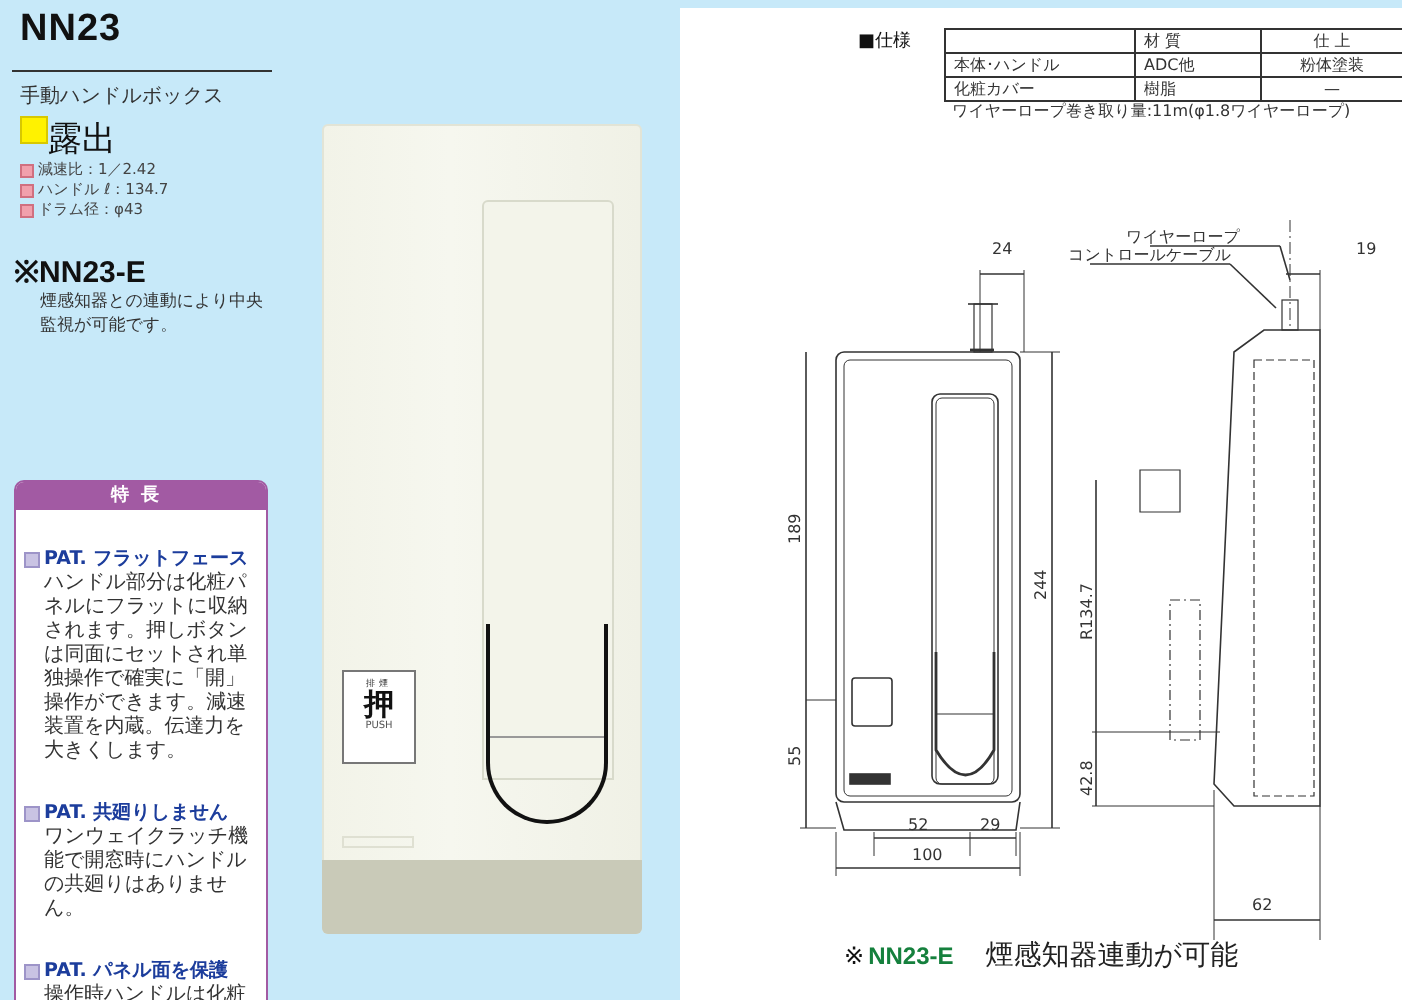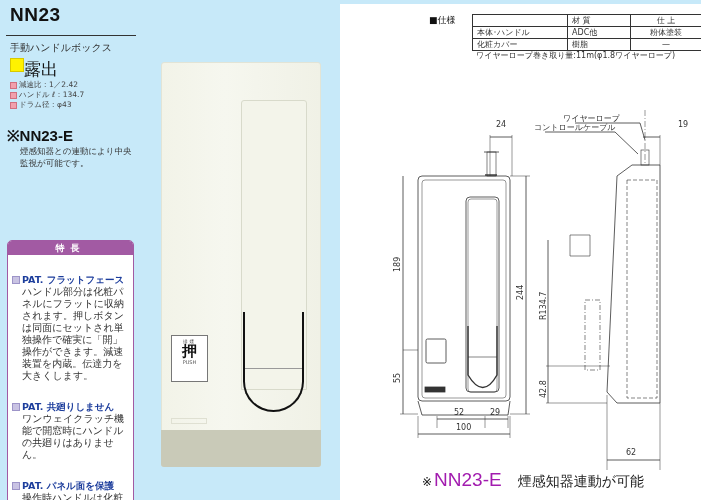--- a/index.html
+++ b/index.html
@@ -79,21 +79,21 @@
   table.spec-table td { border: 1px solid #333; height: 11px; padding: 0 4px; }
   .c0 { width: 95px; margin-left: 12px; } .c1 { width: 63px; text-align: left; } .c2 { text-align: center; }
   .wire-note { left: 476px; top: 50px; font-size: 8px; color: #333; }
 
   .dim { font-size: 8px; color: #333; position: absolute; }
   .dim.rot { transform: rotate(-90deg); transform-origin: left top; }
   .callout { font-size: 8px; color: #333; position: absolute; }
 
   .bottom-caption { left: 422px; top: 469px; display: flex; align-items: baseline; gap: 16px; }
   .bc-mark { font-size: 12px; color: #111; }
-  .bc-model { font-family: "Liberation Sans", sans-serif; font-size: 19px; font-weight: normal; color: #a21caf; margin-left: -14px; }
+  .bc-model { font-family: "Liberation Sans", sans-serif; font-size: 12px; font-weight: bold; color: #15803d; margin-left: -14px; }
   .bc-text { font-size: 14px; color: #222; }
 </style>
 </head>
 <body>
 
 <div class="abs model-title">NN23</div>
 <div class="abs title-rule"></div>
 <div class="abs subtitle">手動ハンドルボックス</div>
 
 <div class="abs mount-row">

